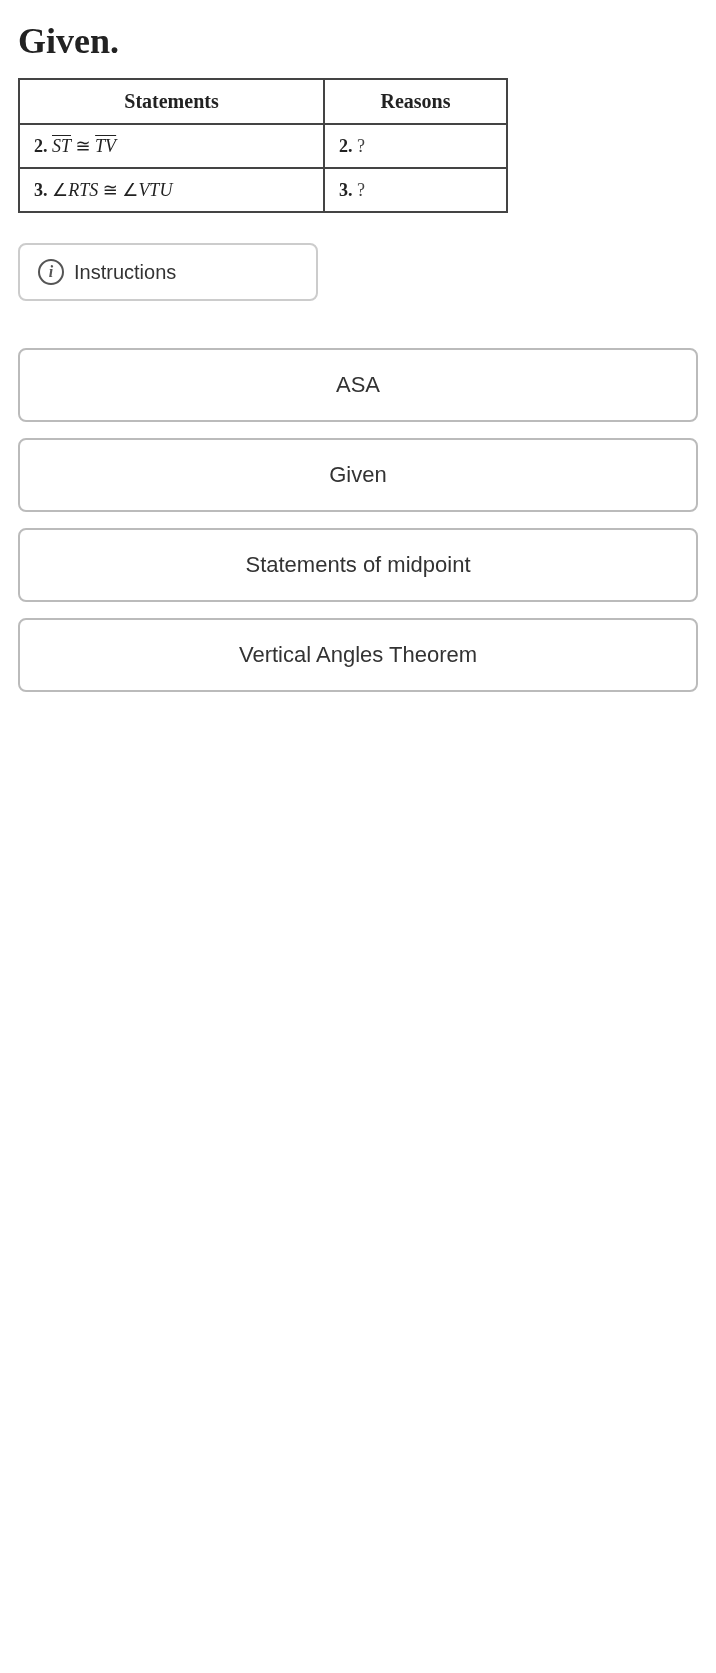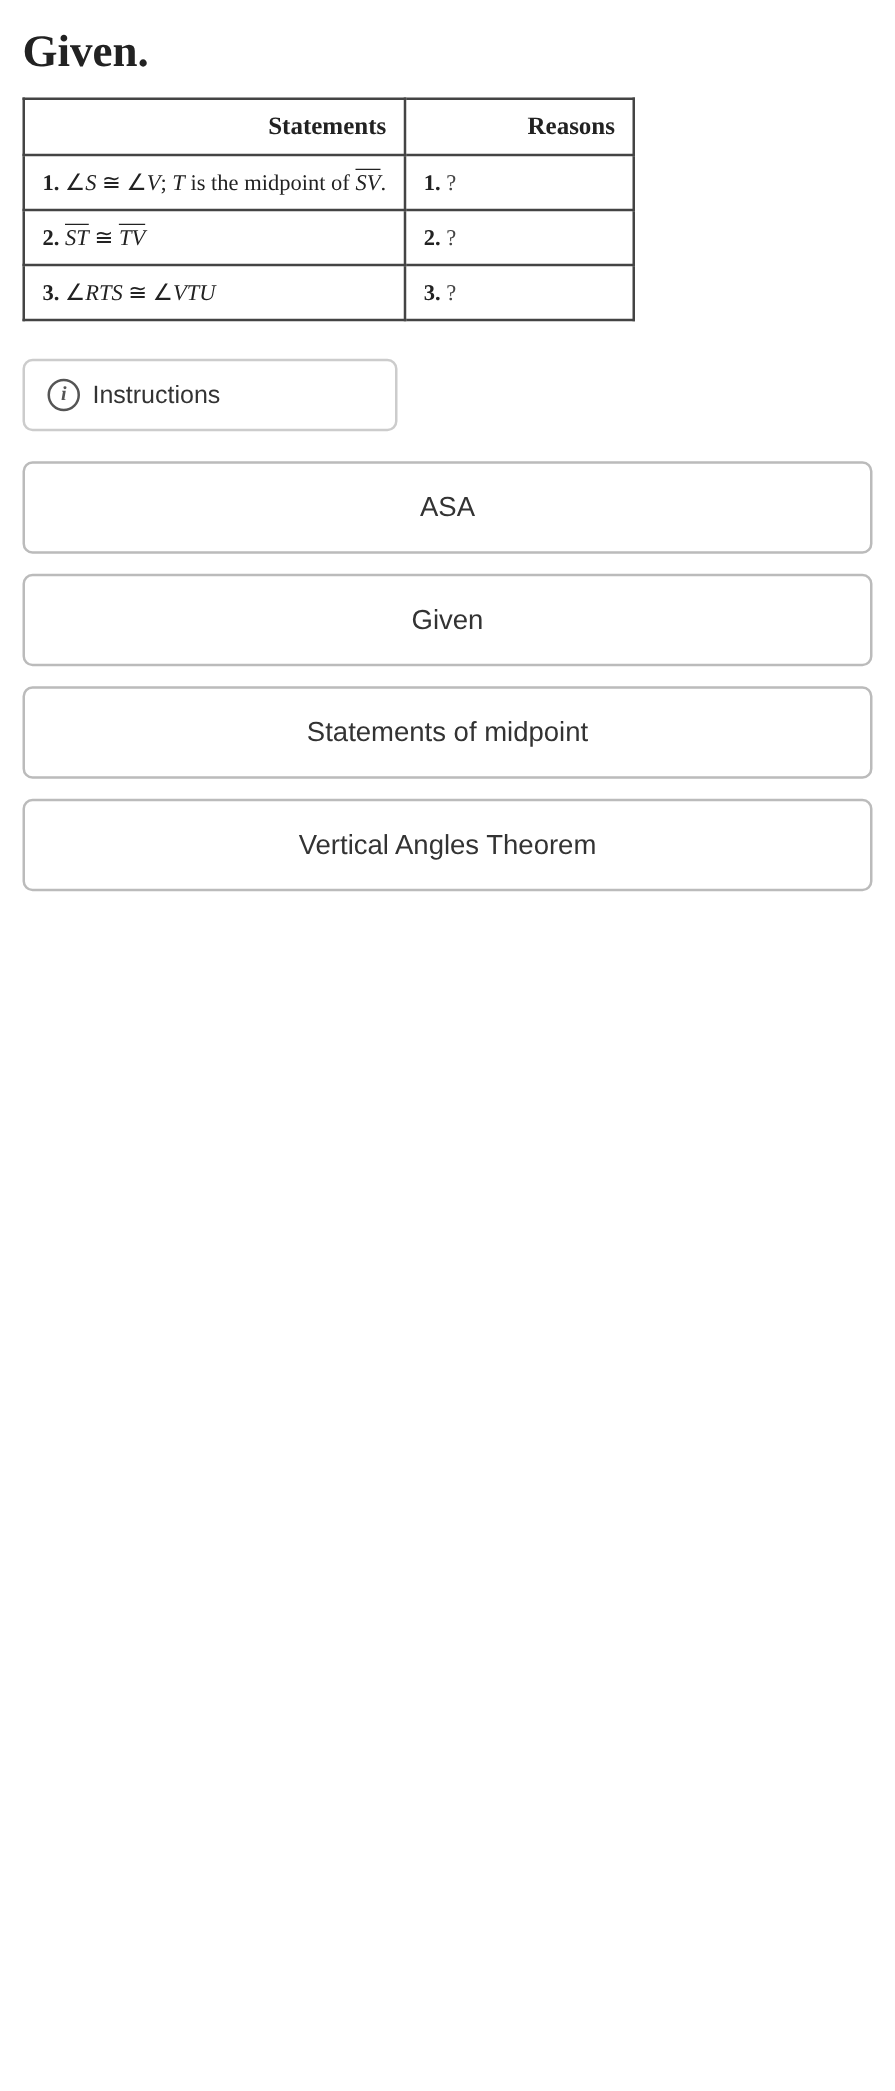--- a/index.html
+++ b/index.html
@@ -32,21 +32,21 @@
 
     .proof-table th,
     .proof-table td {
       border: 2px solid #444;
       padding: 10px 14px;
       vertical-align: middle;
       font-size: 18px;
     }
 
     .proof-table th {
-      text-align: right;
+      text-align: center;
       font-style: normal;
       font-weight: bold;
       font-size: 20px;
       background: #fff;
     }
 
     .proof-table td.statements-col {
       width: 300px;
     }
 
@@ -100,20 +100,21 @@
       font-family: Arial, sans-serif;
       text-align: center;
     }
 
     
     .answer-choices {
       display: flex;
       flex-direction: column;
       gap: 16px;
       width: 680px;
+      margin-top: 23px;
     }
 
     .answer-btn {
       border: 2px solid #bbb;
       border-radius: 8px;
       padding: 22px 30px;
       text-align: center;
       font-size: 22px;
       font-family: Arial, sans-serif;
       color: #333;
@@ -131,28 +132,20 @@
 
 <table class="proof-table">
   <thead>
     <tr>
       <th>Statements</th>
       <th>Reasons</th>
     </tr>
   </thead>
   <tbody>
 
-    <tr>
-      <td class="statements-col">
-        <b>1.</b> ∠<i>S</i> ≅ ∠<i>V</i>; <i>T</i> is the midpoint of <span class="overline"><i>SV</i></span>.
-      </td>
-      <td class="reasons-col">
-        <b>1.</b> <span class="question-mark">?</span>
-      </td>
-    </tr>
 
     <tr>
       <td class="statements-col">
         <b>2.</b> <span class="overline"><i>ST</i></span> ≅ <span class="overline"><i>TV</i></span>
       </td>
       <td class="reasons-col">
         <b>2.</b> <span class="question-mark">?</span>
       </td>
     </tr>
 

